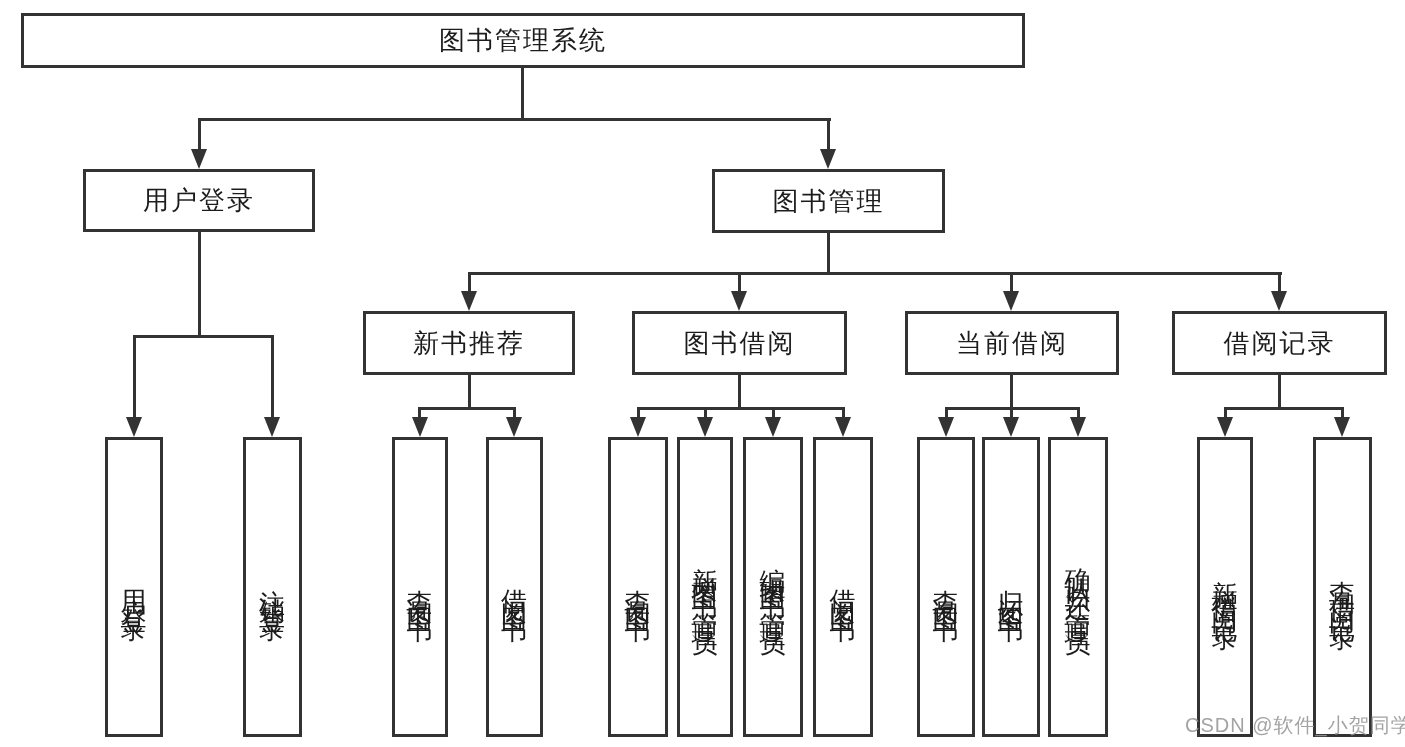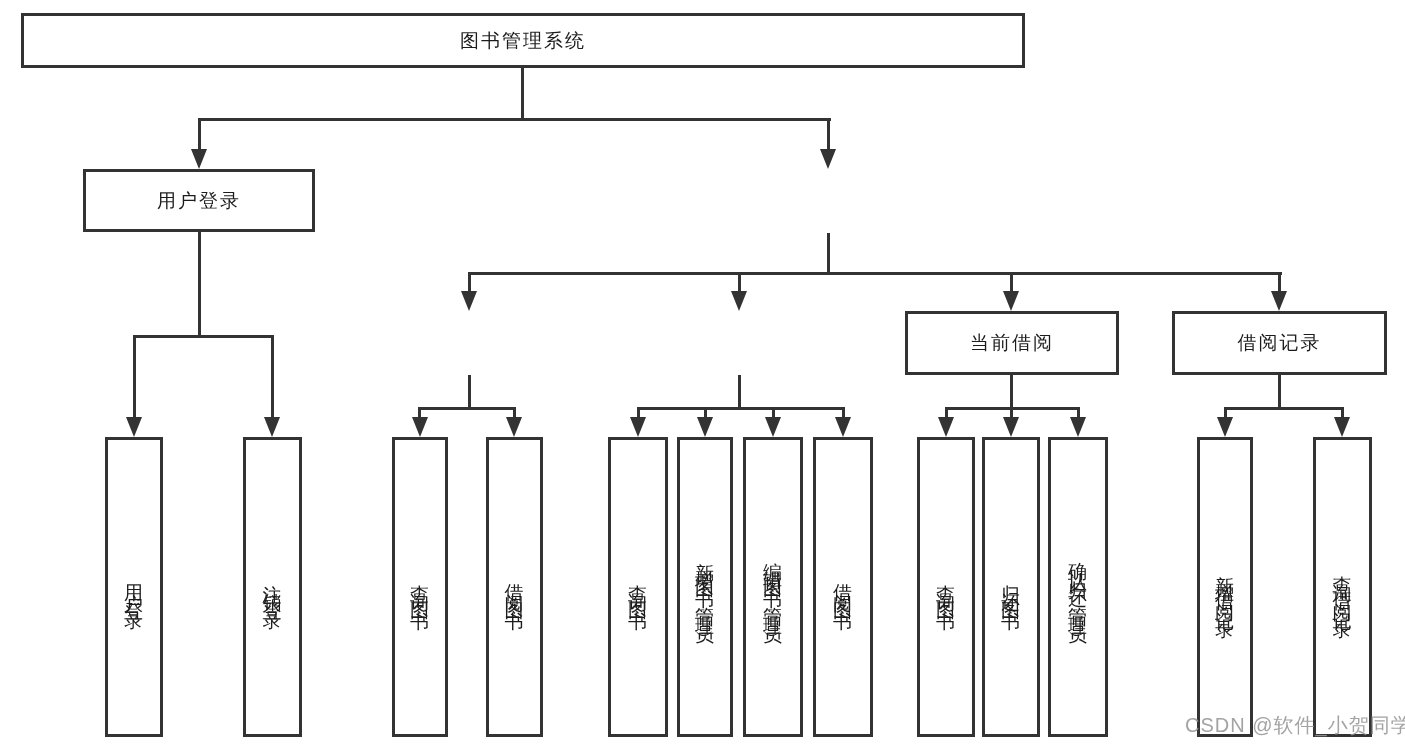--- a/index.html
+++ b/index.html
@@ -4,21 +4,21 @@
 <style>
   html,body{margin:0;padding:0;background:#ffffff;}
   #canvas{
     position:relative;width:1405px;height:747px;background:#ffffff;overflow:hidden;
     font-family:"Liberation Sans",sans-serif;color:#1c1c1c;
   }
   .node{
     position:absolute;box-sizing:border-box;border:3px solid #333333;background:#ffffff;
     display:flex;align-items:center;justify-content:center;
   }
-  .node .lbl{font-size:19px;letter-spacing:2px;color:#1c1c1c;white-space:nowrap;}
+  .node .lbl{font-size:26px;letter-spacing:2px;color:#1c1c1c;white-space:nowrap;}
   .node.vert .lbl{
     writing-mode:vertical-rl;letter-spacing:9px;white-space:normal;
     line-height:1;text-align:center;
   }
   .vline,.hline{position:absolute;background:#333333;}
   .arr{
     position:absolute;width:0;height:0;
     border-left:8px solid transparent;border-right:8px solid transparent;
     border-top:20px solid #333333;
   }
@@ -39,39 +39,48 @@
   <div class="vline" style="left:521px;top:68px;width:3px;height:52px"></div>
   <div class="hline" style="left:198px;top:118px;width:633px;height:3px"></div>
   <div class="vline" style="left:198px;top:118px;width:3px;height:33px"></div>
   <div class="arr" style="left:191px;top:149px"></div>
   <div class="vline" style="left:827px;top:118px;width:3px;height:33px"></div>
   <div class="arr" style="left:820px;top:149px"></div>
 
   <div class="node" style="left:83px;top:169px;width:232px;height:63px">
     <span class="lbl">用户登录</span>
   </div>
+  <div class="node" style="left:712px;top:169px;width:233px;height:64px">
+    <span class="lbl">图书管理</span>
+  </div>
 
   <div class="vline" style="left:198px;top:232px;width:3px;height:106px"></div>
   <div class="hline" style="left:133px;top:335px;width:141px;height:3px"></div>
   <div class="vline" style="left:133px;top:335px;width:3px;height:86px"></div>
   <div class="arr" style="left:126px;top:417px"></div>
   <div class="vline" style="left:271px;top:335px;width:3px;height:86px"></div>
   <div class="arr" style="left:264px;top:417px"></div>
 
   <div class="vline" style="left:827px;top:233px;width:3px;height:42px"></div>
   <div class="hline" style="left:468px;top:272px;width:814px;height:3px"></div>
   <div class="vline" style="left:468px;top:272px;width:3px;height:22px"></div>
   <div class="arr" style="left:461px;top:291px"></div>
   <div class="vline" style="left:738px;top:272px;width:3px;height:22px"></div>
   <div class="arr" style="left:731px;top:291px"></div>
   <div class="vline" style="left:1010px;top:272px;width:3px;height:22px"></div>
   <div class="arr" style="left:1003px;top:291px"></div>
   <div class="vline" style="left:1278px;top:272px;width:3px;height:22px"></div>
   <div class="arr" style="left:1271px;top:291px"></div>
 
+  <div class="node" style="left:363px;top:311px;width:212px;height:64px">
+    <span class="lbl">新书推荐</span>
+  </div>
+  <div class="node" style="left:632px;top:311px;width:215px;height:64px">
+    <span class="lbl">图书借阅</span>
+  </div>
   <div class="node" style="left:1172px;top:311px;width:215px;height:64px">
     <span class="lbl">借阅记录</span>
   </div>
   <div class="node" style="left:905px;top:311px;width:214px;height:64px">
     <span class="lbl">当前借阅</span>
   </div>
 
   <div class="vline" style="left:468px;top:375px;width:3px;height:35px"></div>
   <div class="hline" style="left:418px;top:407px;width:98px;height:3px"></div>
   <div class="vline" style="left:418px;top:407px;width:3px;height:14px"></div>

